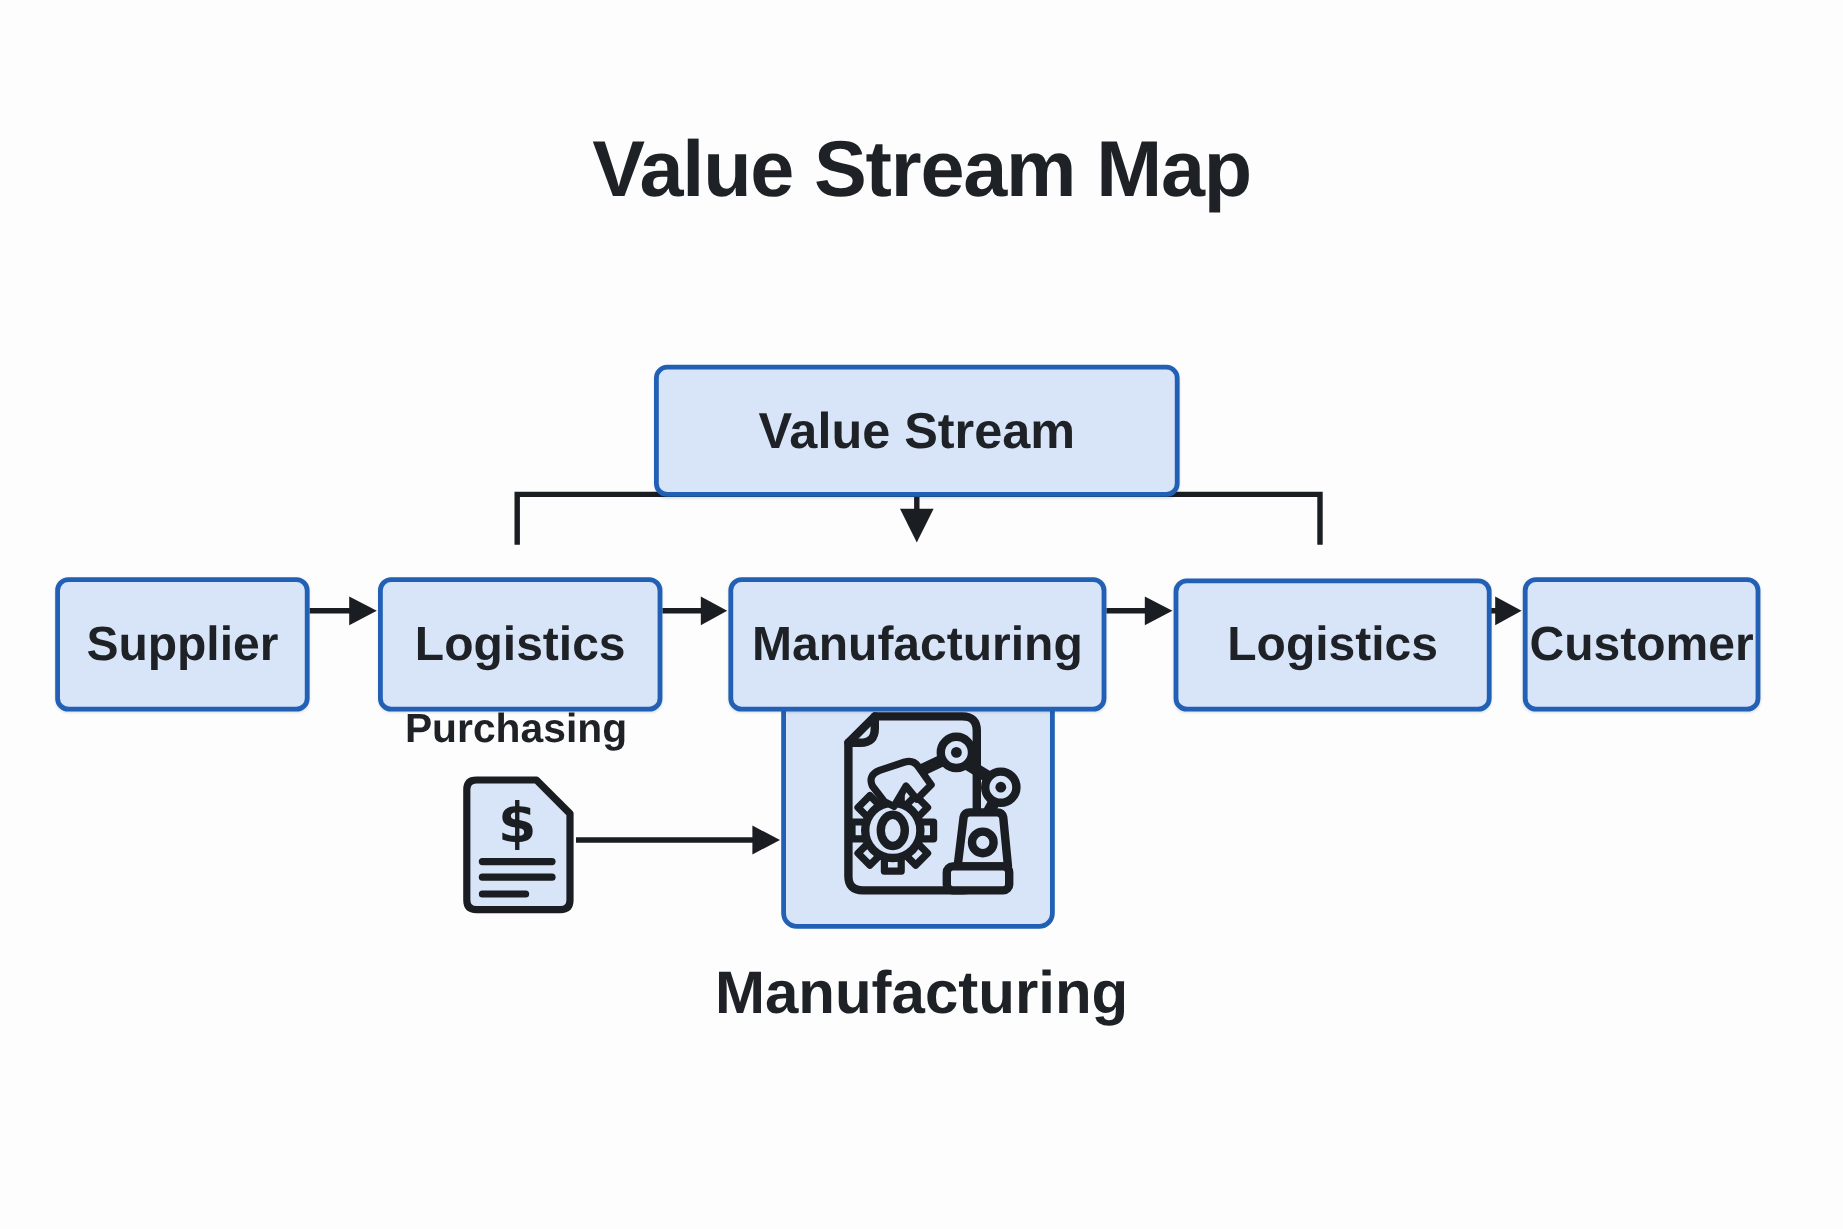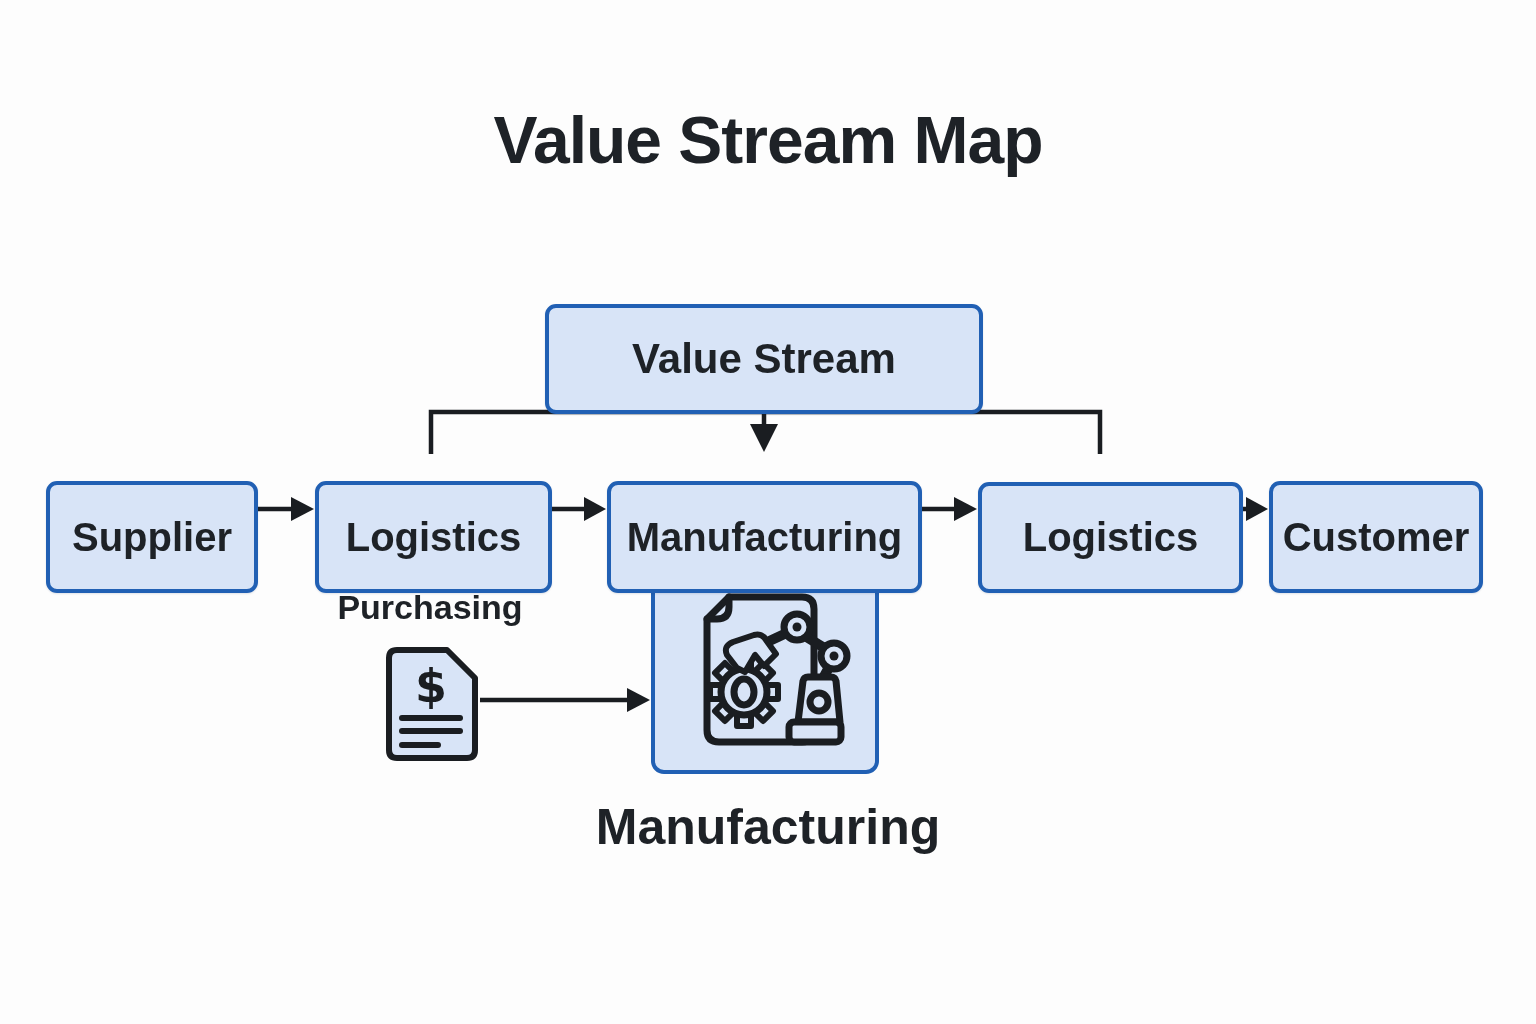--- a/index.html
+++ b/index.html
@@ -24,21 +24,21 @@
     font-weight:700;font-size:40px;
     z-index:3;
     box-shadow:0 1px 2px rgba(20,40,80,.12);
     margin-top:28px;
   }
   .root-node{left:545px;top:276px;width:438px;height:110px;font-size:42px;}
   .node-supplier{left:46px;top:453px;width:212px;height:112px;}
   .node-purchasing{left:315px;top:453px;width:237px;height:112px;}
   .node-manufacturing{left:607px;top:453px;width:315px;height:112px;}
   .node-logistics{left:978px;top:454px;width:265px;height:111px;}
-  .node-customer{left:1269px;top:453px;width:214px;height:112px;}
+  .node-customer{left:1269px;top:453px;width:198px;height:112px;}
   .detail-box{
     position:absolute;left:651px;top:556px;width:228px;height:218px;
     box-sizing:border-box;
     background:var(--node-fill,#d8e4f7);
     border:4px solid var(--node-border,#2160b4);
     border-radius:13px;z-index:2;
   }
   .detail-box svg{position:absolute;inset:0;}
   .materials-label{
     position:absolute;left:320px;top:588px;width:220px;

